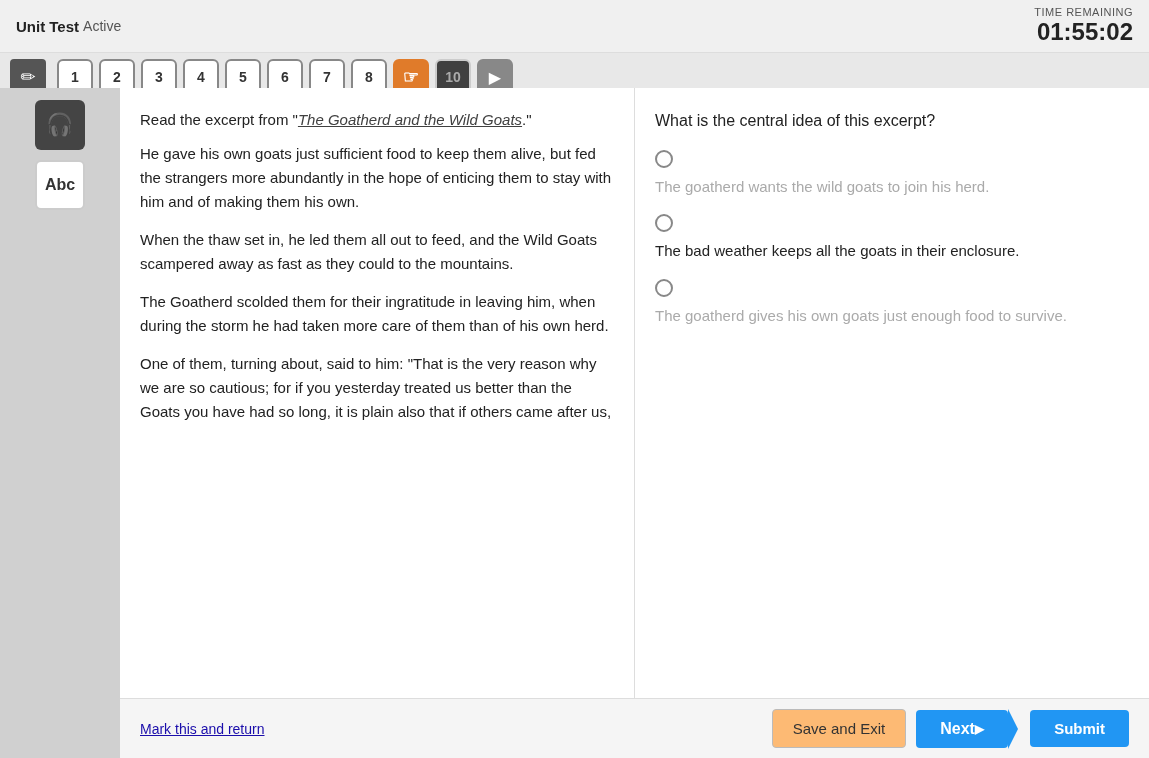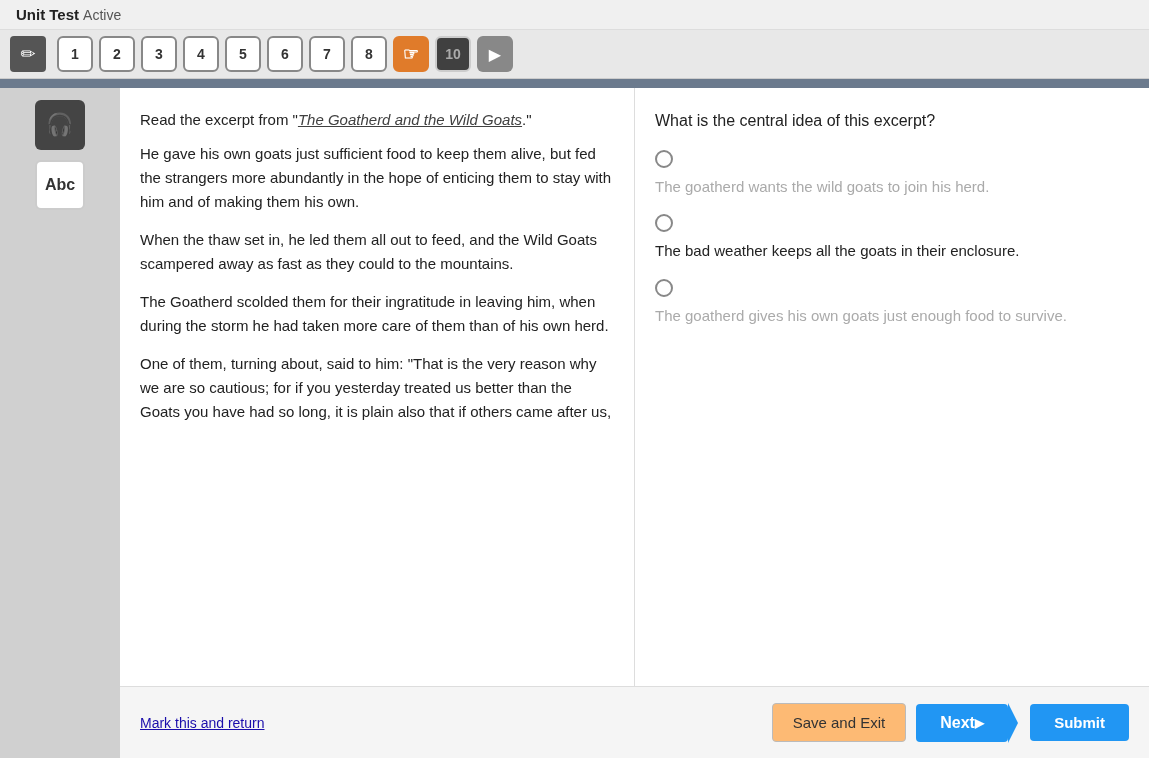--- a/index.html
+++ b/index.html
@@ -193,21 +193,21 @@
     .option-text {
       font-size: 15px;
       line-height: 1.5;
     }
 
     .option-text.dimmed {
       color: #aaa;
     }
 
     .bottom-bar {
-      height: 72px;
+      height: 60px;
       background: #f5f5f5;
       border-top: 1px solid #ddd;
       display: flex;
       align-items: center;
       justify-content: space-between;
       padding: 0 20px;
     }
 
     .mark-return-link {
       color: #1a0dab;
@@ -287,20 +287,24 @@
       gap: 4px;
     }
   </style>
 </head>
 <body>
 
 <div class="header-row">
   <div class="header-labels">
     <span style="font-weight:bold;font-size:15px;color:#222;">Unit Test</span>
     <span style="font-size:14px;color:#555;">Active</span>
+  </div>
+  <div class="time-remaining">
+    <div style="font-size:11px;color:#555;text-transform:uppercase;letter-spacing:0.5px;">TIME REMAINING</div>
+    <div style="font-size:24px;font-weight:bold;color:#222;">01:55:02</div>
   </div>
 </div>
 
 <div class="nav-area">
   <button class="pencil-btn">
     <span style="color:#fff;font-size:18px;">✏</span>
   </button>
   <button class="question-num-btn">1</button>
   <button class="question-num-btn">2</button>
   <button class="question-num-btn">3</button>

